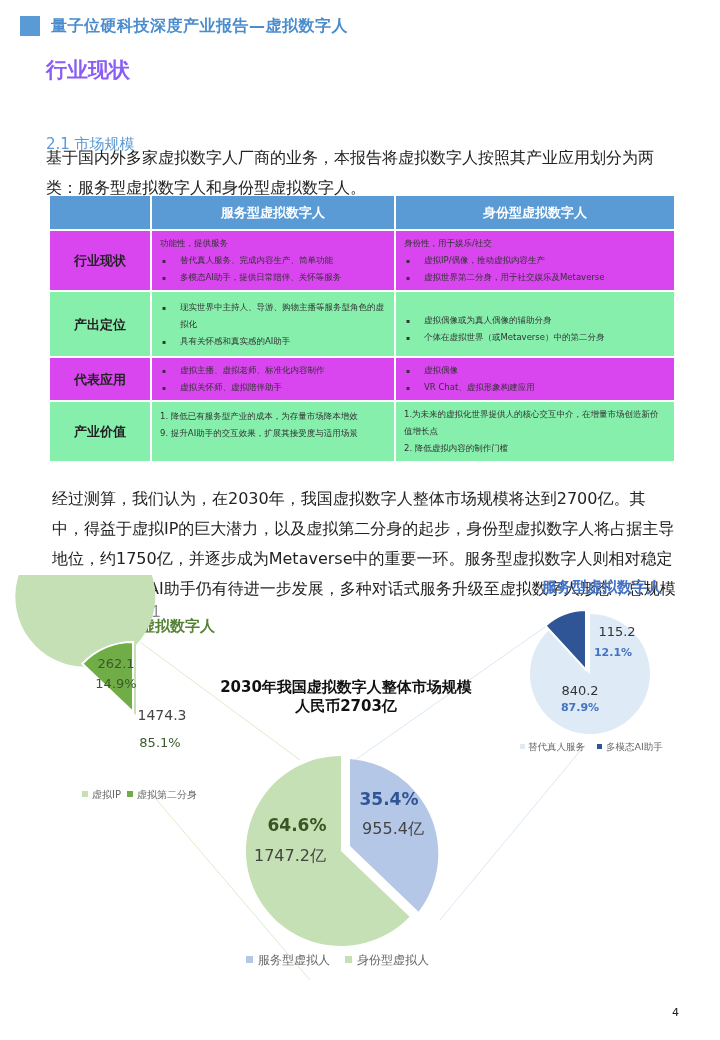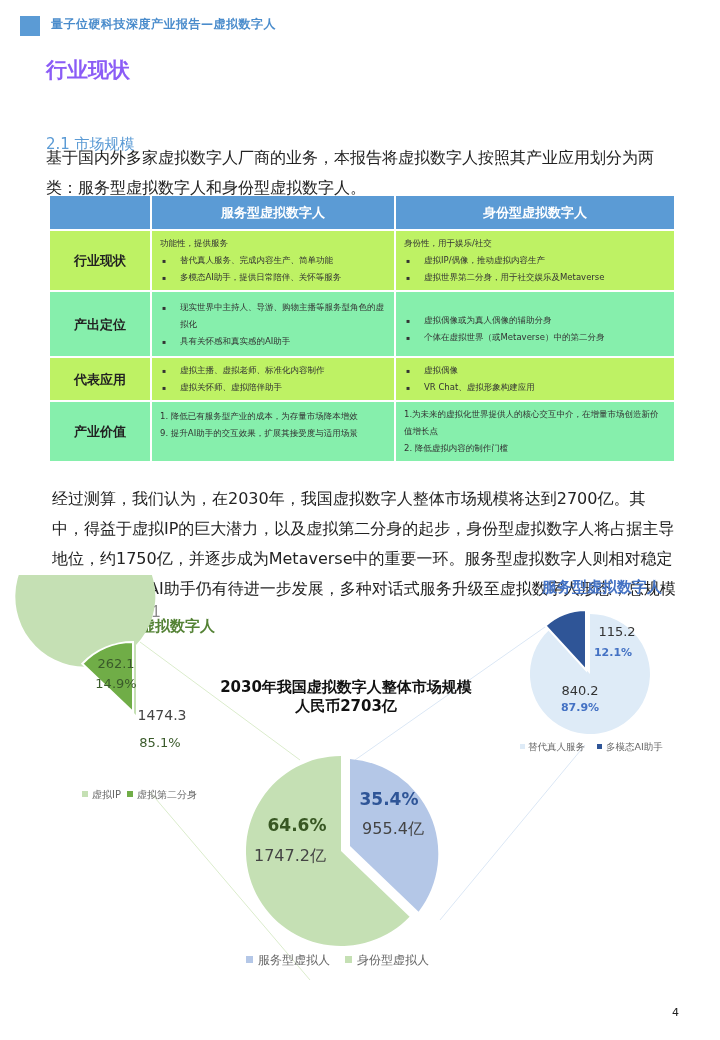--- a/index.html
+++ b/index.html
@@ -1,30 +1,30 @@
 <!DOCTYPE html>
 <html><head>
 <meta charset="utf-8">
 <style>
   html, body { margin:0; padding:0; background:#ffffff; }
   body { width:720px; height:1040px; position:relative; overflow:hidden;
          font-family:"DejaVu Sans","Liberation Sans",sans-serif; color:#222; }
   .hdr-block { position:absolute; left:20px; top:16px; width:20px; height:20px; background:#5b9bd5; }
-  .hdr-title { position:absolute; left:51px; top:16px; font-size:12px; font-weight:bold; color:#4a8ccc; letter-spacing:0.5px; }
+  .hdr-title { position:absolute; left:51px; top:16px; font-size:16px; font-weight:bold; color:#4a8ccc; letter-spacing:0.5px; }
   .sec-title { position:absolute; left:46px; top:56px; font-size:21px; font-weight:bold; color:#8b5cf6; }
   .sub-title { position:absolute; left:46px; top:95px; font-size:15px; color:#5b9bd5;margin-top:40px; }
   .para { position:absolute; left:46px; width:630px; font-size:16px; line-height:30px; color:#222; }
   .p1 { top:143px; }
   .p2 { top:484px; left:52px; width:625px; }
 
   table.cmp { position:absolute; left:50px; top:196px; width:625px; border-collapse:collapse; table-layout:fixed; }
   table.cmp th { background:#5b9bd5; color:#fff; font-size:13px; font-weight:bold; height:31px; border-right:2px solid #fff; border-bottom:2px solid #fff; }
   table.cmp td { border-right:2px solid #fff; border-bottom:2px solid #fff; vertical-align:middle; font-size:8.5px; color:#333; padding:4px 8px; line-height:17px; }
   table.cmp td.rowhead { text-align:center; font-size:13px; font-weight:bold; color:#222; padding:0; }
-  tr.dark td { background:#bef264; }
+  tr.dark td { background:#d946ef; }
   tr.light td { background:#86efac; }
   ul.bl { margin:0; padding:0; list-style:none; }
   ul.bl li { position:relative; padding-left:20px; }
   ul.bl li::before { content:"▪"; position:absolute; left:2px; font-size:6px; color:#333; }
   .plain { display:block; }
 
   .chart { position:absolute; left:0; top:575px; width:720px; height:420px; }
   .page-num { position:absolute; left:672px; top:1006px; font-size:11px; color:#222; }
 </style>
 </head>

